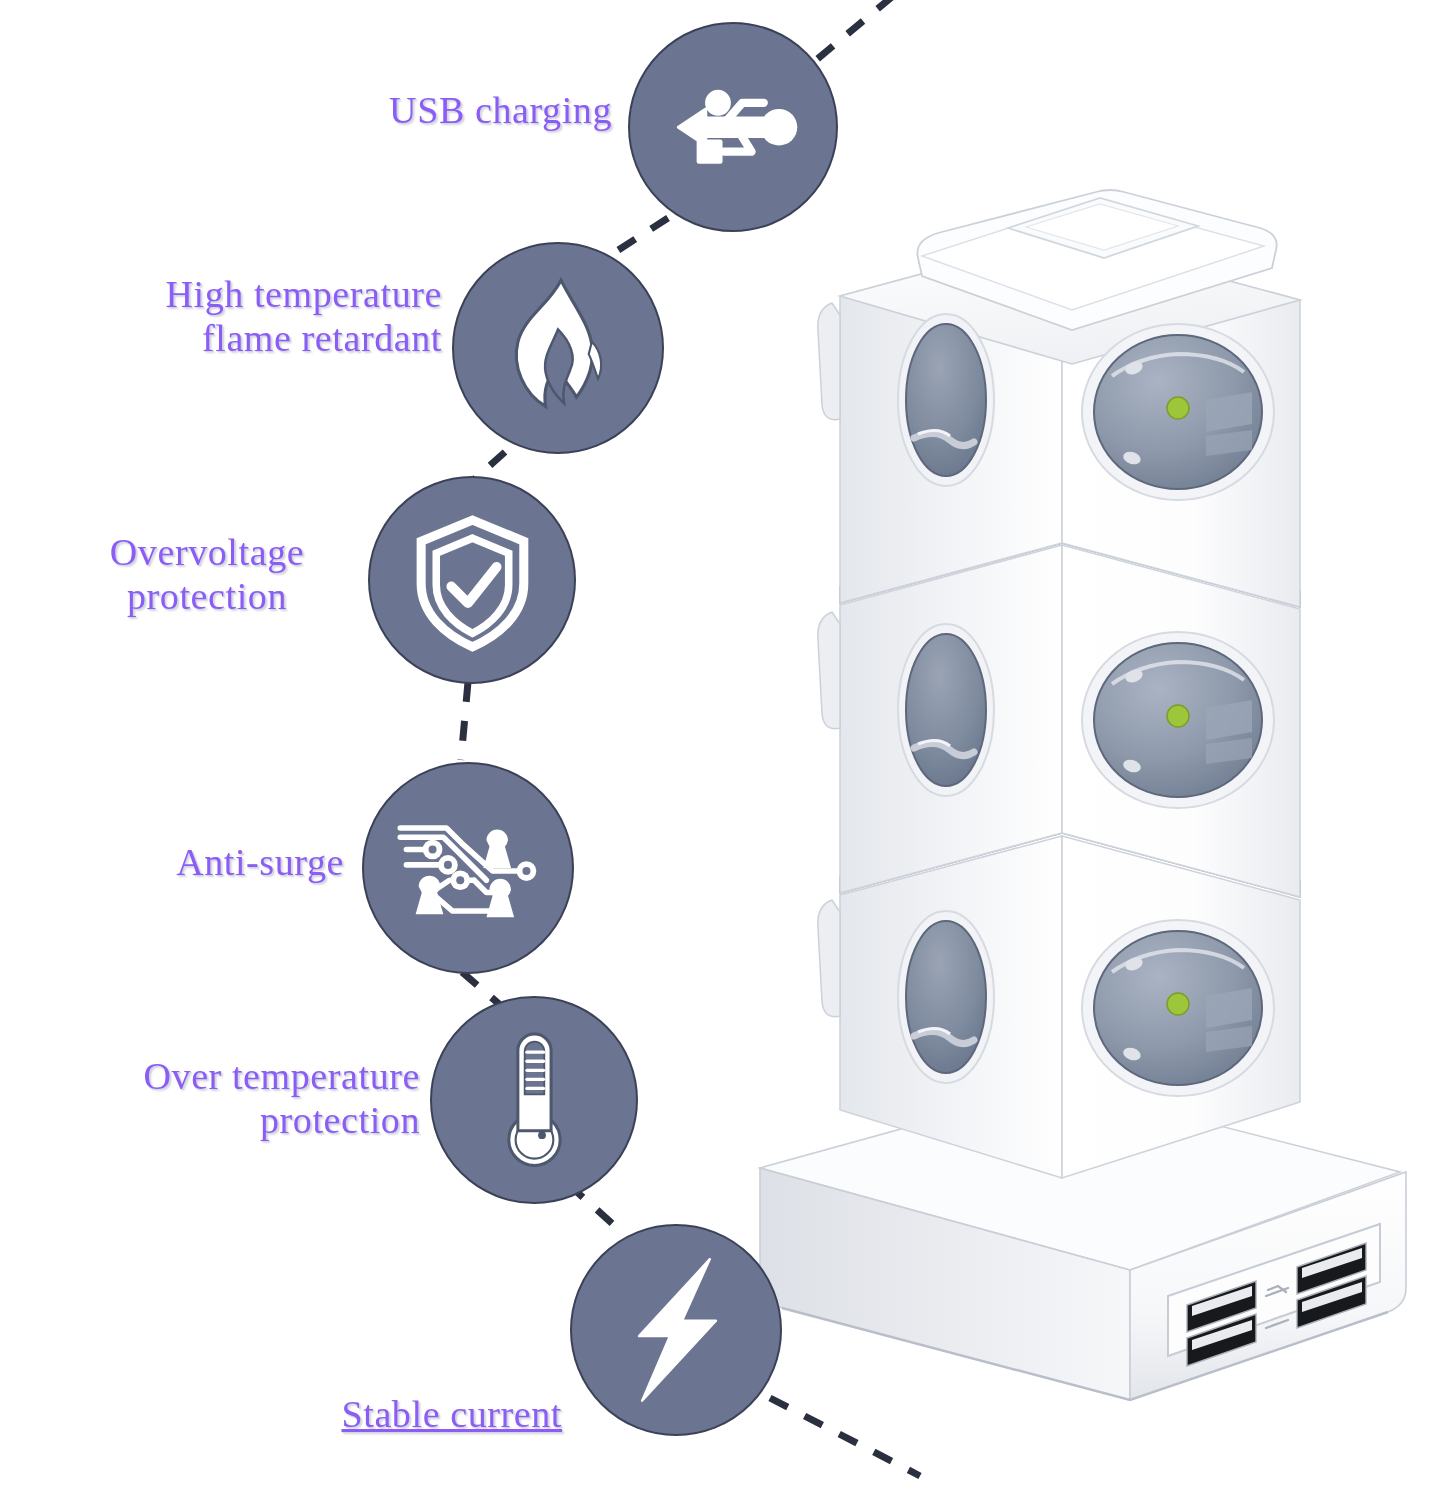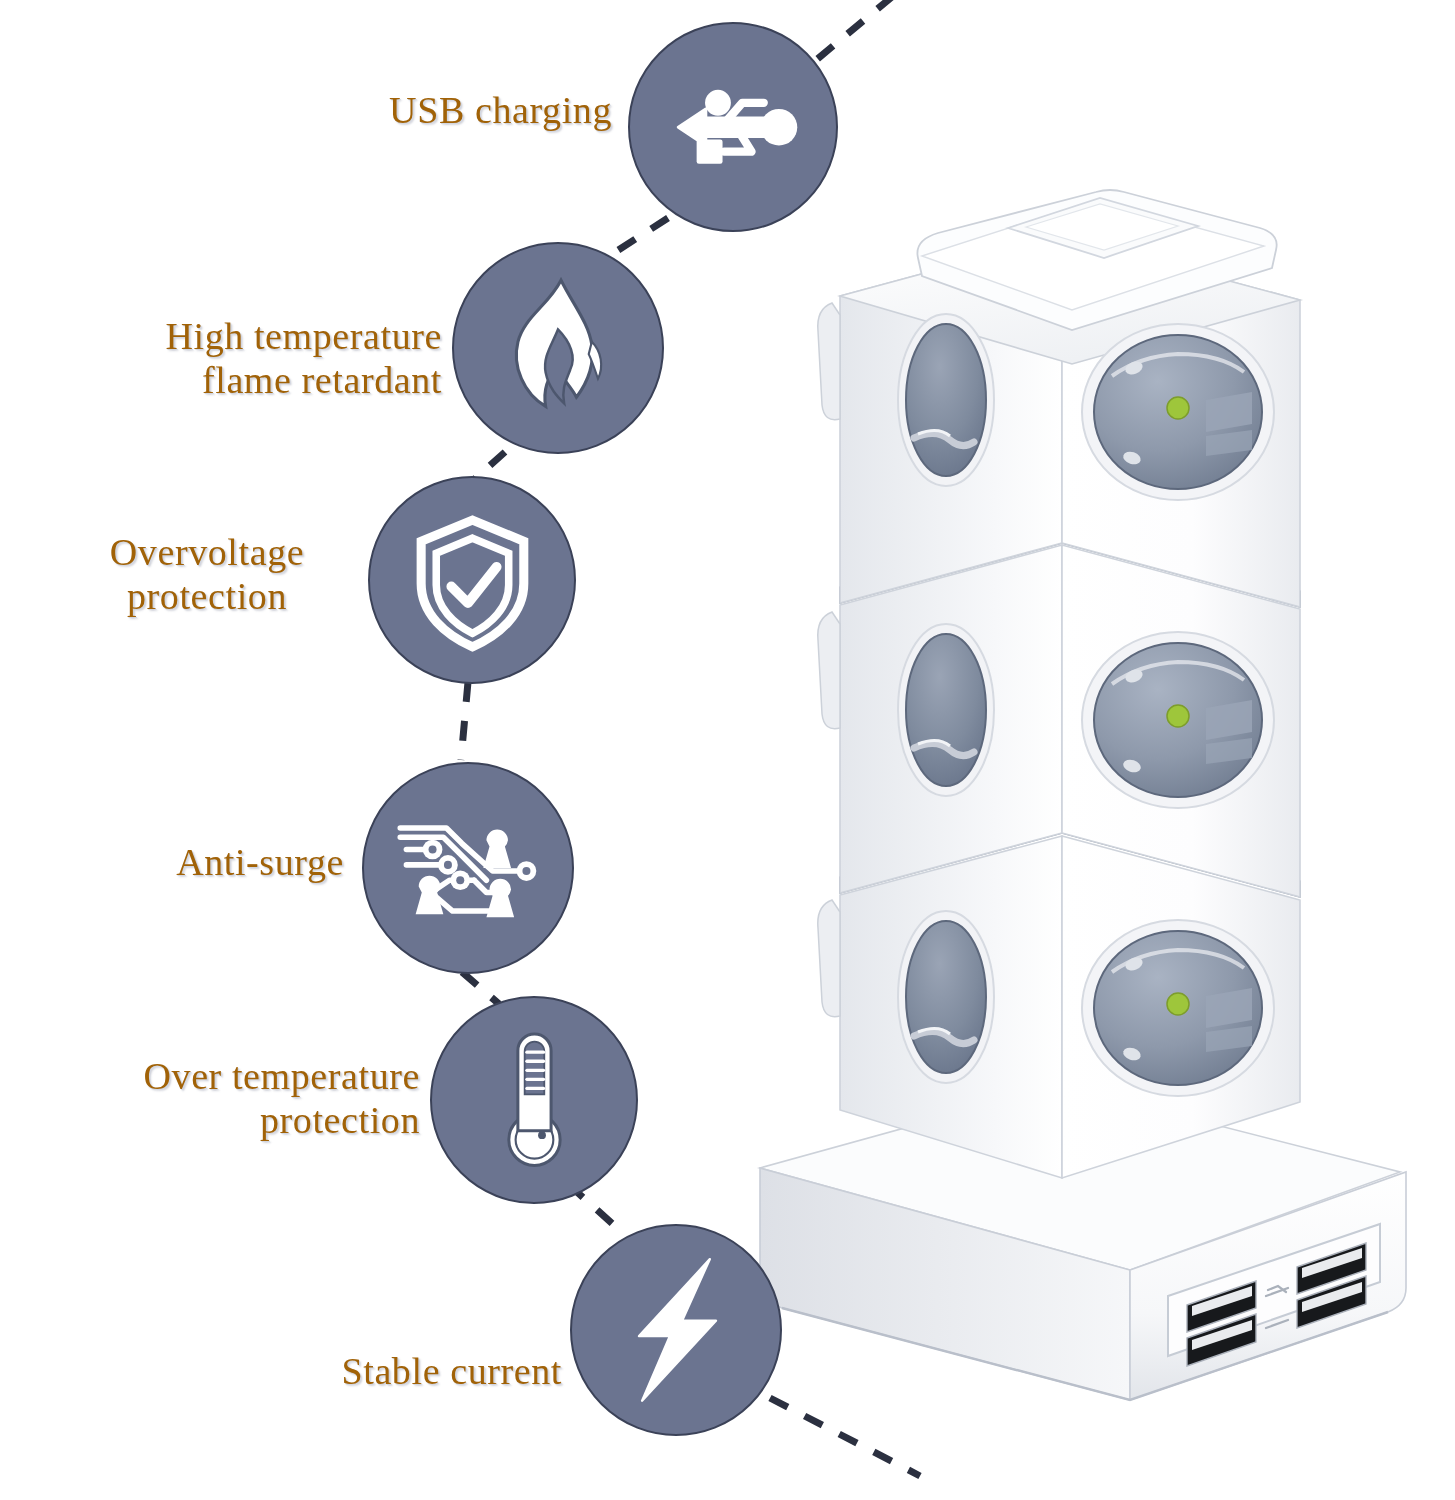--- a/index.html
+++ b/index.html
@@ -45,21 +45,21 @@
     justify-content: center;
   }
   .badge svg {
     display: block;
     width: 74%;
     height: 74%;
     overflow: visible;
   }
   .flabel {
     position: absolute;
-    color: #a16207;
+    color: #8b5cf6;
     font-size: 38px;
     line-height: 1.16;
     letter-spacing: 0.6px;
     text-align: right;
     white-space: pre-line;
     text-shadow: 1px 1px 0 rgba(210,214,224,0.95),
                  2px 2px 2px rgba(150,156,172,0.45);
     font-weight: 400;
   }
 
@@ -275,21 +275,21 @@
         <circle cx="80" cy="50" r="12" fill="#ffffff"></circle>
 
         <circle cx="40" cy="34" r="8.5" fill="#ffffff"></circle>
 
         <rect x="26" y="58" width="17" height="16" rx="1.5" fill="#ffffff"></rect>
       </svg>
     </div>
   </div>
 
   <div class="feature">
-    <div class="flabel" style="left:10px; top:272px; width:432px;margin-top:42px;">High temperature
+    <div class="flabel" style="left:10px; top:272px; width:432px;">High temperature
 flame retardant</div>
     <div class="badge" style="left:452px; top:242px; width:212px; height:212px;">
       <svg viewBox="0 0 100 100" xmlns="http://www.w3.org/2000/svg">
 
         <path d="M 52 6
                  C 44 22 28 30 24 46
                  C 20 62 28 80 42 88
                  C 40 76 44 68 50 62
                  C 52 70 58 74 62 82
                  C 68 74 74 62 72 48
@@ -377,21 +377,21 @@
           <line x1="45" y1="36" x2="56" y2="36"></line>
           <line x1="45" y1="42" x2="56" y2="42"></line>
         </g>
 
         <circle cx="55" cy="73" r="2.6" fill="#4d576e"></circle>
       </svg>
     </div>
   </div>
 
   <div class="feature">
-    <div class="flabel" style="left:230px; top:1349px; width:332px;">Stable current</div>
+    <div class="flabel" style="left:230px; top:1392px; width:332px;text-decoration:underline;">Stable current</div>
     <div class="badge" style="left:570px; top:1224px; width:212px; height:212px;">
       <svg viewBox="0 0 100 100" xmlns="http://www.w3.org/2000/svg">
         <path d="M 72 4
                  L 26 54
                  L 46 54
                  L 28 96
                  L 76 44
                  L 54 44
                  Z" fill="#ffffff" stroke="#ffffff" stroke-width="1.5" stroke-linejoin="round"></path>
       </svg>

